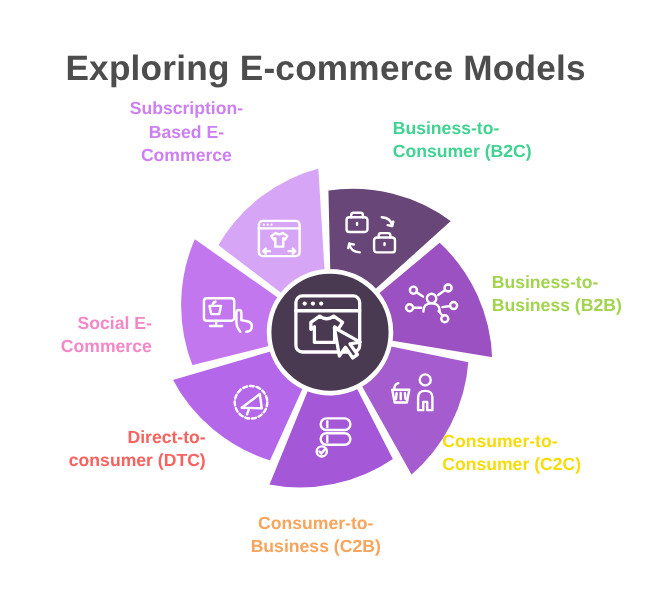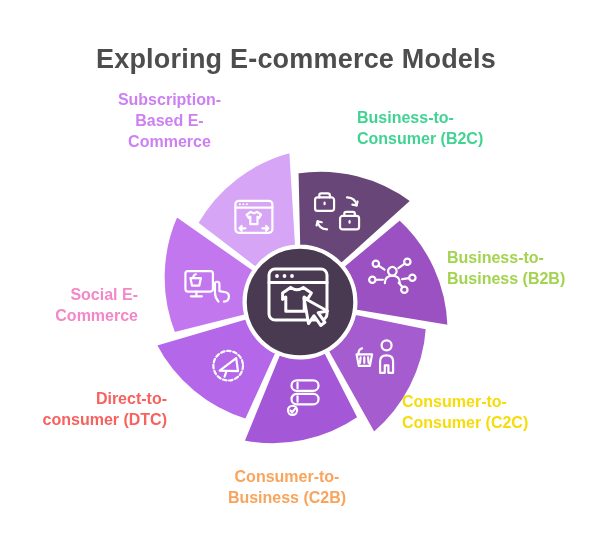--- a/index.html
+++ b/index.html
@@ -2,32 +2,32 @@
 <html><head>
 <meta charset="utf-8">
 <style>
   html,body{margin:0;padding:0;background:#fff;}
   .canvas{
     position:relative;width:600px;height:556px;background:#fff;
     font-family:"Liberation Sans",sans-serif;overflow:hidden;
   }
   .title{
     position:absolute;left:0;top:44px;width:592px;margin:0;
-    text-align:center;font-size:27px;font-weight:700;letter-spacing:.2px;
+    text-align:center;font-size:32px;font-weight:700;letter-spacing:.2px;
   }
   #wheel-svg{position:absolute;left:0;top:0;}
   .seg-label{
     position:absolute;font-size:16px;font-weight:700;line-height:21px;
     white-space:pre-line;
   }
   .label-b2c{left:357px;top:107px;text-align:left;}
   .label-b2b{left:447px;top:247px;text-align:left;}
   .label-c2c{left:402px;top:391px;text-align:left;}
   .label-c2b{left:187px;top:466px;width:200px;text-align:center;}
-  .label-dtc{right:433px;top:388px;text-align:right;}
+  .label-dtc{right:413px;top:388px;text-align:right;}
   .label-social{right:462px;top:244px;text-align:right;}
   .label-subscription{right:379px;top:89px;text-align:center;}
 </style>
 </head>
 <body>
 
 <div class="canvas">
   <h1 class="title" style="color: rgb(77, 77, 77);">Exploring E-commerce Models</h1>
 
   <svg id="wheel-svg" width="600" height="556" viewBox="0 0 600 556">

